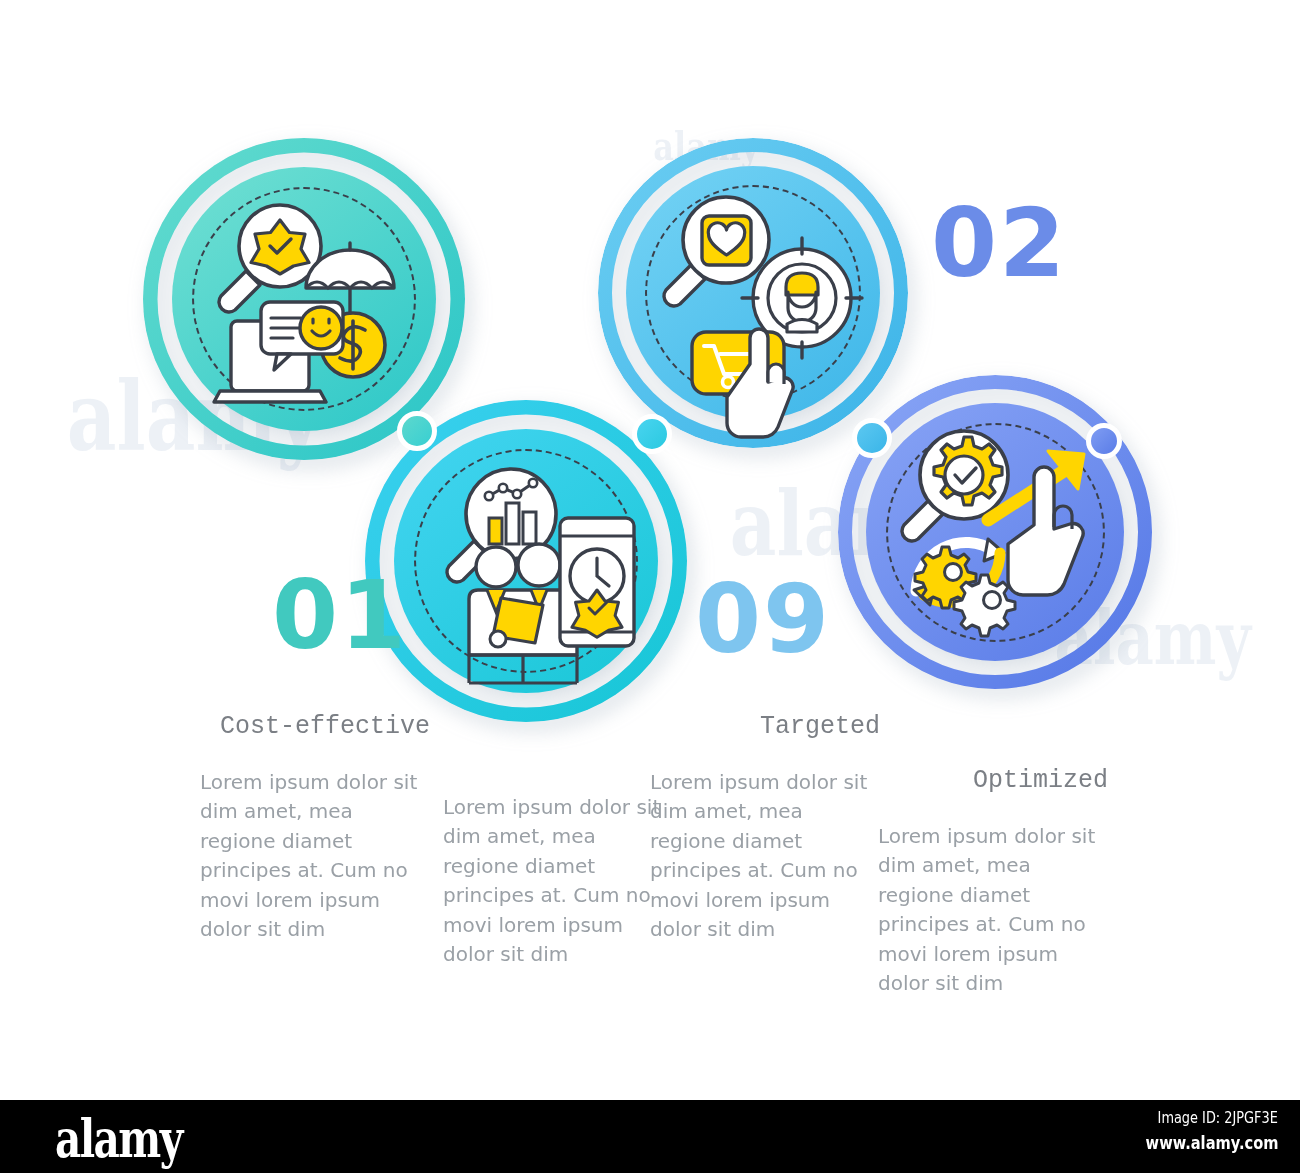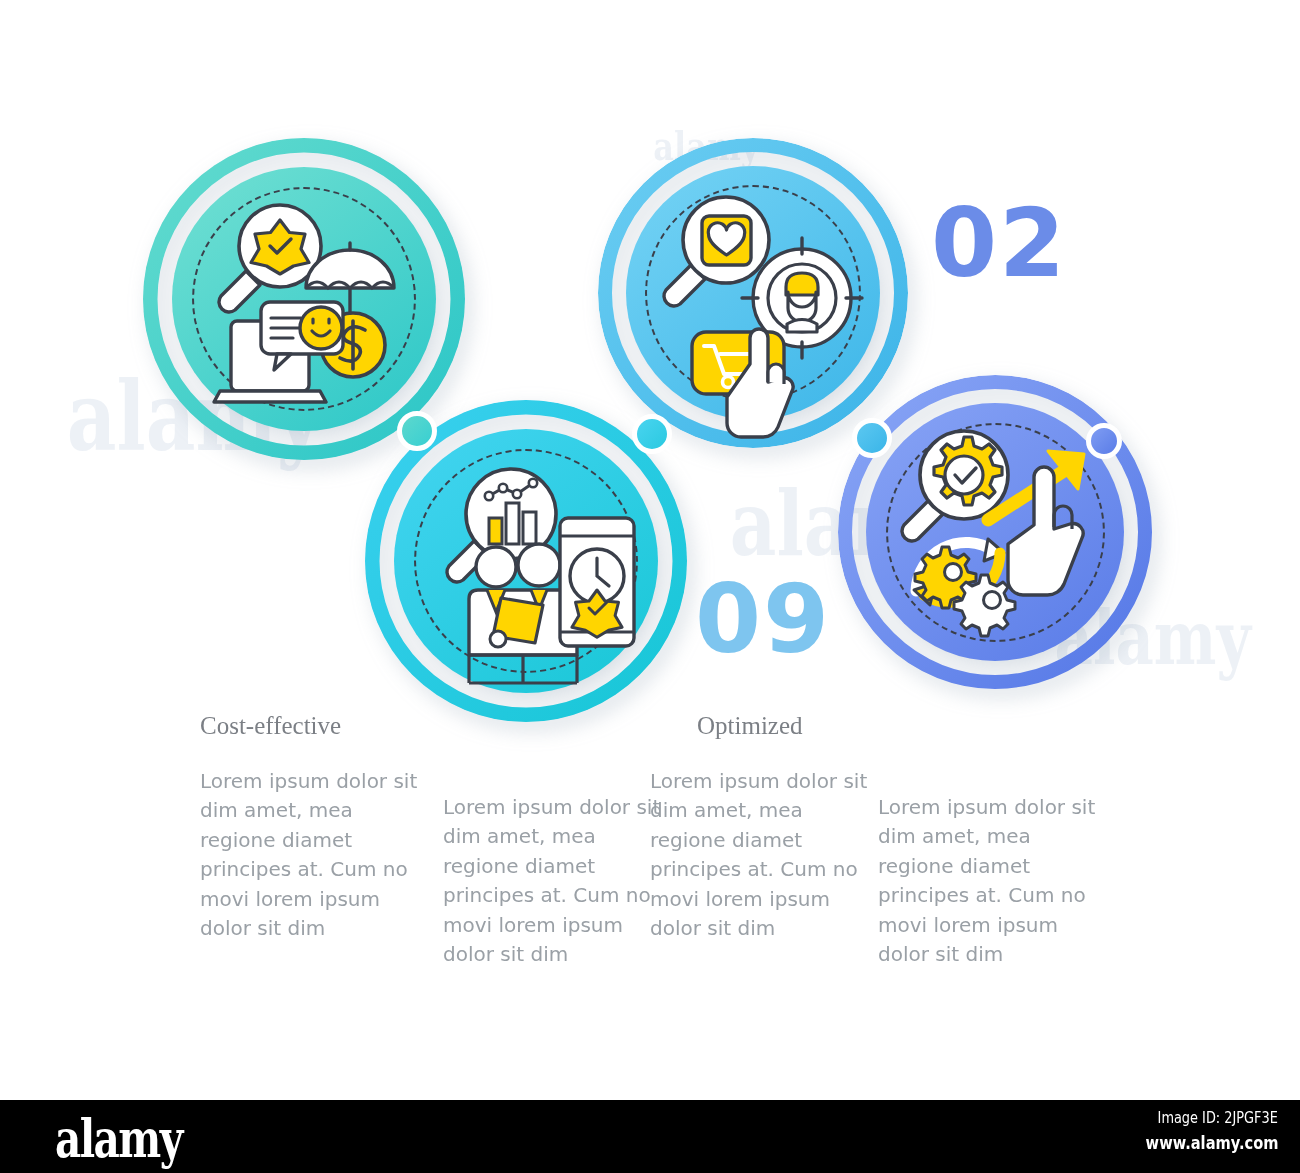--- a/index.html
+++ b/index.html
@@ -38,25 +38,26 @@
   
   .dot {
     position:absolute; border-radius:50%;
     border:5px solid #ffffff;
     box-shadow:0 0 0 0 rgba(0,0,0,0);
   }
 
   
   .block { position:absolute; }
   .block .title {
-    font-family:Liberation Serif, serif;
+    font-family:Liberation Mono, monospace;
     font-size:25px;
     color:#7b7f85;
     font-weight:400;
     white-space:nowrap;
+    text-align:right;
   }
   .block .body {
     font-family:"DejaVu Sans", sans-serif;
     font-size:20px;
     line-height:1.47;
     color:#9aa0a6;
     font-weight:400;
   }
 
   
@@ -305,38 +306,40 @@
         <path d="M216 152 v-12 a9 9 0 0 1 18 0 v14" fill="none" stroke="#3a3f4a" stroke-width="3.2"></path>
       </g>
     </svg>
   </div>
 
   <div class="dot" style="left:397px; top:411px; width:40px; height:40px; background:linear-gradient(135deg,#5dd8cd,#38cfd2);"></div>
   <div class="dot" style="left:632px; top:414px; width:40px; height:40px; background:linear-gradient(135deg,#49d4f0,#2ac9e0);"></div>
   <div class="dot" style="left:852px; top:418px; width:40px; height:40px; background:linear-gradient(135deg,#5cc8f1,#3ab5e8);"></div>
   <div class="dot" style="left:1086px; top:423px; width:36px; height:36px; background:linear-gradient(135deg,#7f9df3,#5a7ce7);"></div>
 
+  <div class="num" style="left:272px; top:568px; color:#41c9bf;">01</div>
   <div class="num" style="left:695px; top:572px; color:#7ec5ef;">09</div>
   <div class="num" style="left:931px; top:196px; color:#6b8ce8;">02</div>
 
   <div class="block" style="left:200px; top:712px; width:230px;">
     <div class="title">Cost-effective</div>
     <div class="body" style="margin-top:27px; width:232px;">Lorem ipsum dolor sit dim amet, mea regione diamet principes at. Cum no movi lorem ipsum dolor sit dim</div>
   </div>
 
   <div class="block" style="left:443px; top:766px; width:230px;">
     <div class="body" style="margin-top:27px; width:230px;">Lorem ipsum dolor sit dim amet, mea regione diamet principes at. Cum no movi lorem ipsum dolor sit dim</div>
   </div>
 
   <div class="block" style="left:650px; top:712px; width:230px;">
-    <div class="title" style="padding-left:47px;">Optimized</div>
+    <div class="title" style="padding-left:47px;">Targeted</div>
     <div class="body" style="margin-top:27px; width:230px;">Lorem ipsum dolor sit dim amet, mea regione diamet principes at. Cum no movi lorem ipsum dolor sit dim</div>
   </div>
 
   <div class="block" style="left:878px; top:766px; width:230px;">
+    <div class="title" style="padding-left:40px;">Optimized</div>
     <div class="body" style="margin-top:27px; width:230px;">Lorem ipsum dolor sit dim amet, mea regione diamet principes at. Cum no movi lorem ipsum dolor sit dim</div>
   </div>
 
 </div>
 
 <div id="wm">
   <div class="logo">alamy</div>
   <div class="rt id">Image ID: 2JPGF3E</div>
   <div class="rt url">www.alamy.com</div>
 </div>

